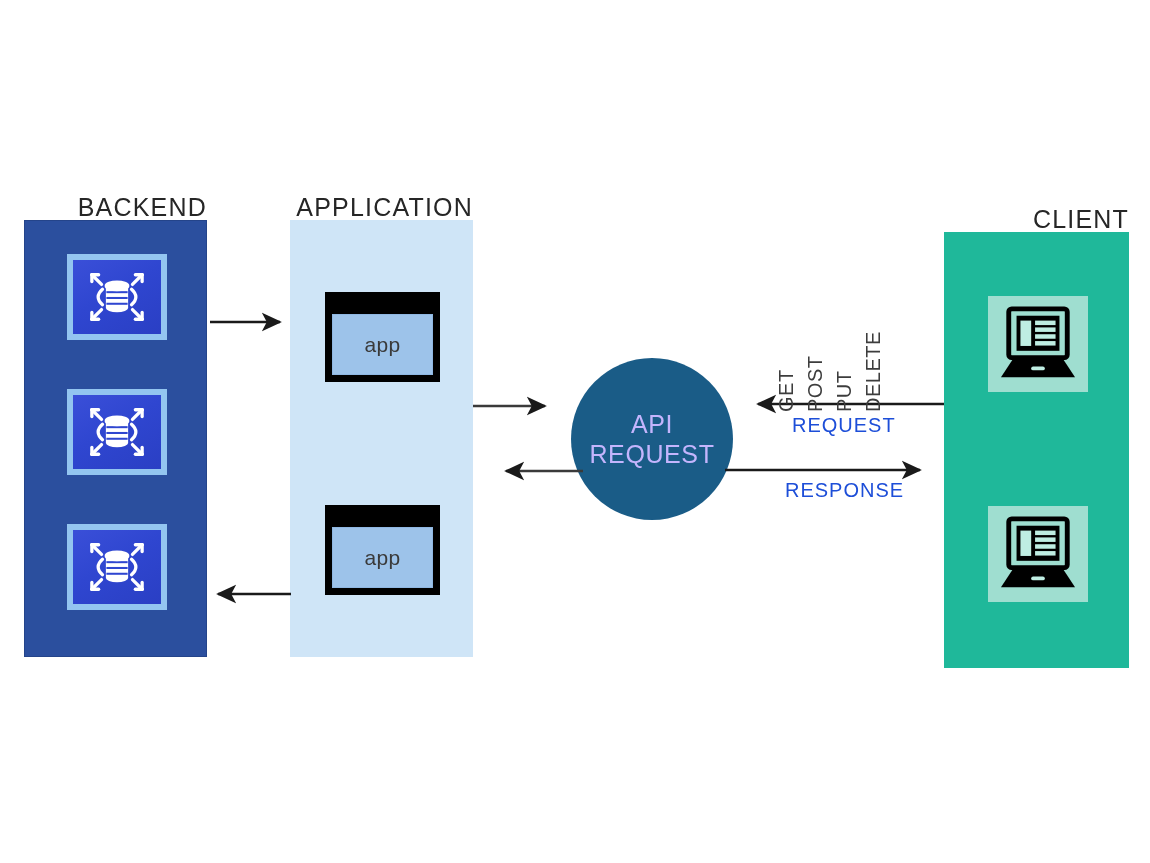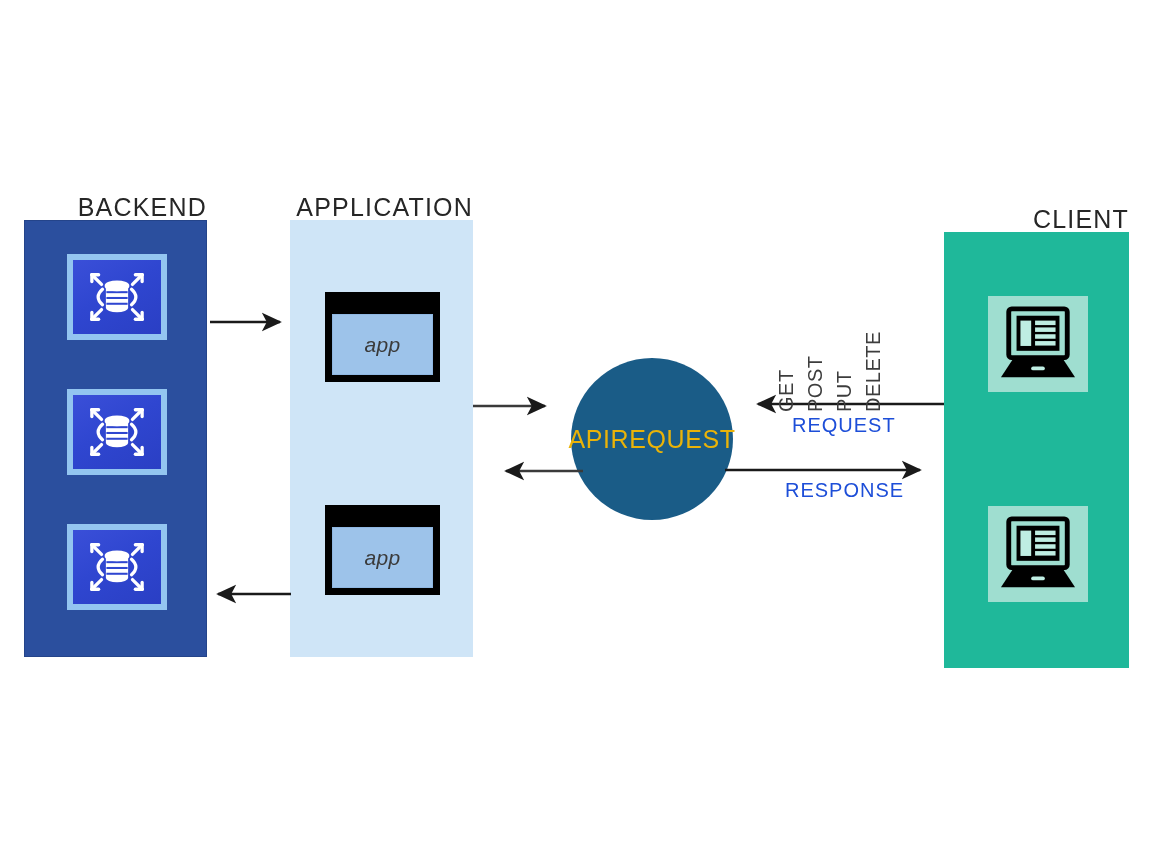--- a/index.html
+++ b/index.html
@@ -62,21 +62,20 @@
     align-items: center;
     justify-content: center;
   }
   .db-tile-inner svg { display: block; }
 
   
   .app-box {
     position: absolute;
     box-sizing: border-box;
     background: #b9d4ef;
-    font-style: italic;
   }
   .app-box-frame {
     width: 100%;
     height: 100%;
     box-sizing: border-box;
     background: #000000;
     padding: 22px 7px 7px 7px;
   }
   .app-box-screen {
     width: 100%;
@@ -105,24 +104,24 @@
     justify-content: center;
   }
   .laptop-tile svg { display: block; }
 
   
   .api-circle {
     position: absolute;
     border-radius: 50%;
     background: #1a5c87;
     display: flex;
-    flex-direction: row;
+    flex-direction: column;
     align-items: center;
     justify-content: center;
-    color: #eab308;
+    color: #c4b5fd;
   }
   .api-circle .api-line {
     font-family: "Liberation Sans", sans-serif;
     font-size: 25px;
     letter-spacing: 0.6px;
     line-height: 1.22;
     text-align: center;
   }
 
   

